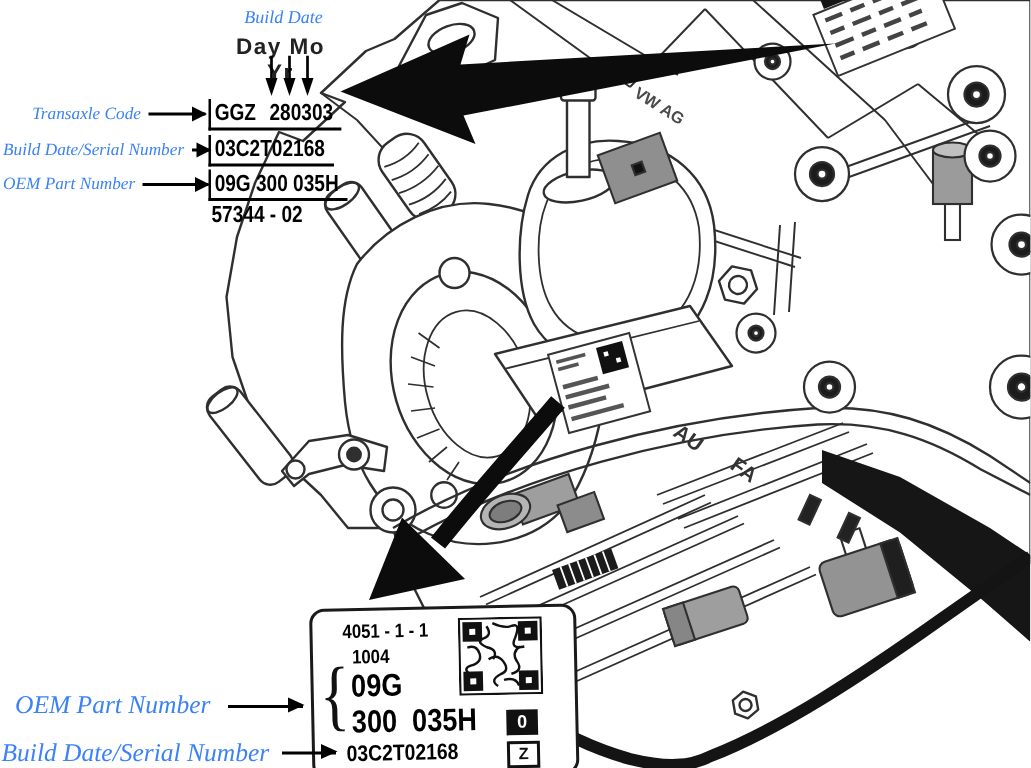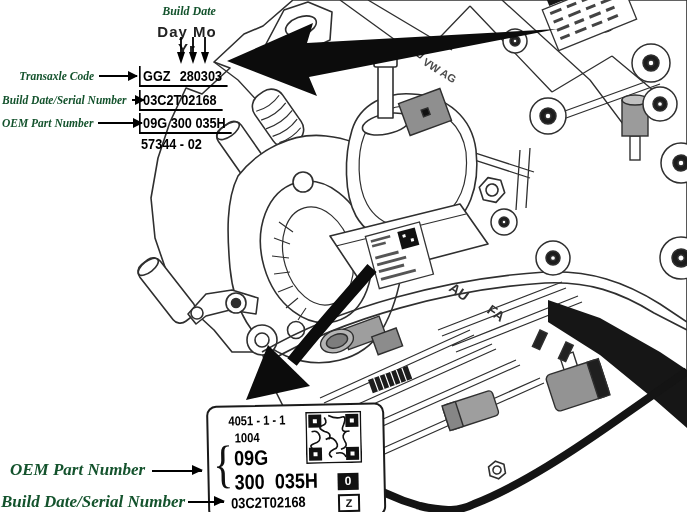--- a/index.html
+++ b/index.html
@@ -3,21 +3,21 @@
 <meta charset="utf-8">
 <style>
   html,body { margin:0; padding:0; background:#fff; }
   .stage {
     position:relative; width:687px; height:512px; overflow:hidden;
     background:#fff; font-family:"Liberation Sans", sans-serif; color:#000;
   }
   .art { position:absolute; left:0; top:0; }
 
   
-  .serifL { font-family:"Liberation Serif", serif; font-style:italic; font-weight:700; color:#14532d; }
+  .serifL { font-family:"Liberation Serif", serif; font-style:italic; font-weight:400; color:#3b82f6; }
   .heading   { position:absolute; left:146px; top:4px;  width:86px; text-align:center; font-size:12px; }
   .subhead   { position:absolute; left:146px; top:23px; width:82px; text-align:center;
                font-size:15px; font-weight:700; color:#222; letter-spacing:1px; }
   .callout-row { position:absolute; display:flex; align-items:center; height:18px; }
   .callout-row .lbl { flex:1; text-align:right; font-size:11.5px; white-space:nowrap; }
   .arrow-line { position:relative; flex:0 0 auto; height:1.8px; background:#000; margin-left:5px; }
   .arrow-line::after { content:""; position:absolute; right:-1px; top:-4.6px;
     border-left:10px solid #000; border-top:5px solid transparent; border-bottom:5px solid transparent; }
   .val { position:absolute; left:139px; border-left:2px solid #000; border-bottom:2.5px solid #000;
          padding:1px 7px 1px 3px; font-weight:700; font-size:15.5px; line-height:17px;

